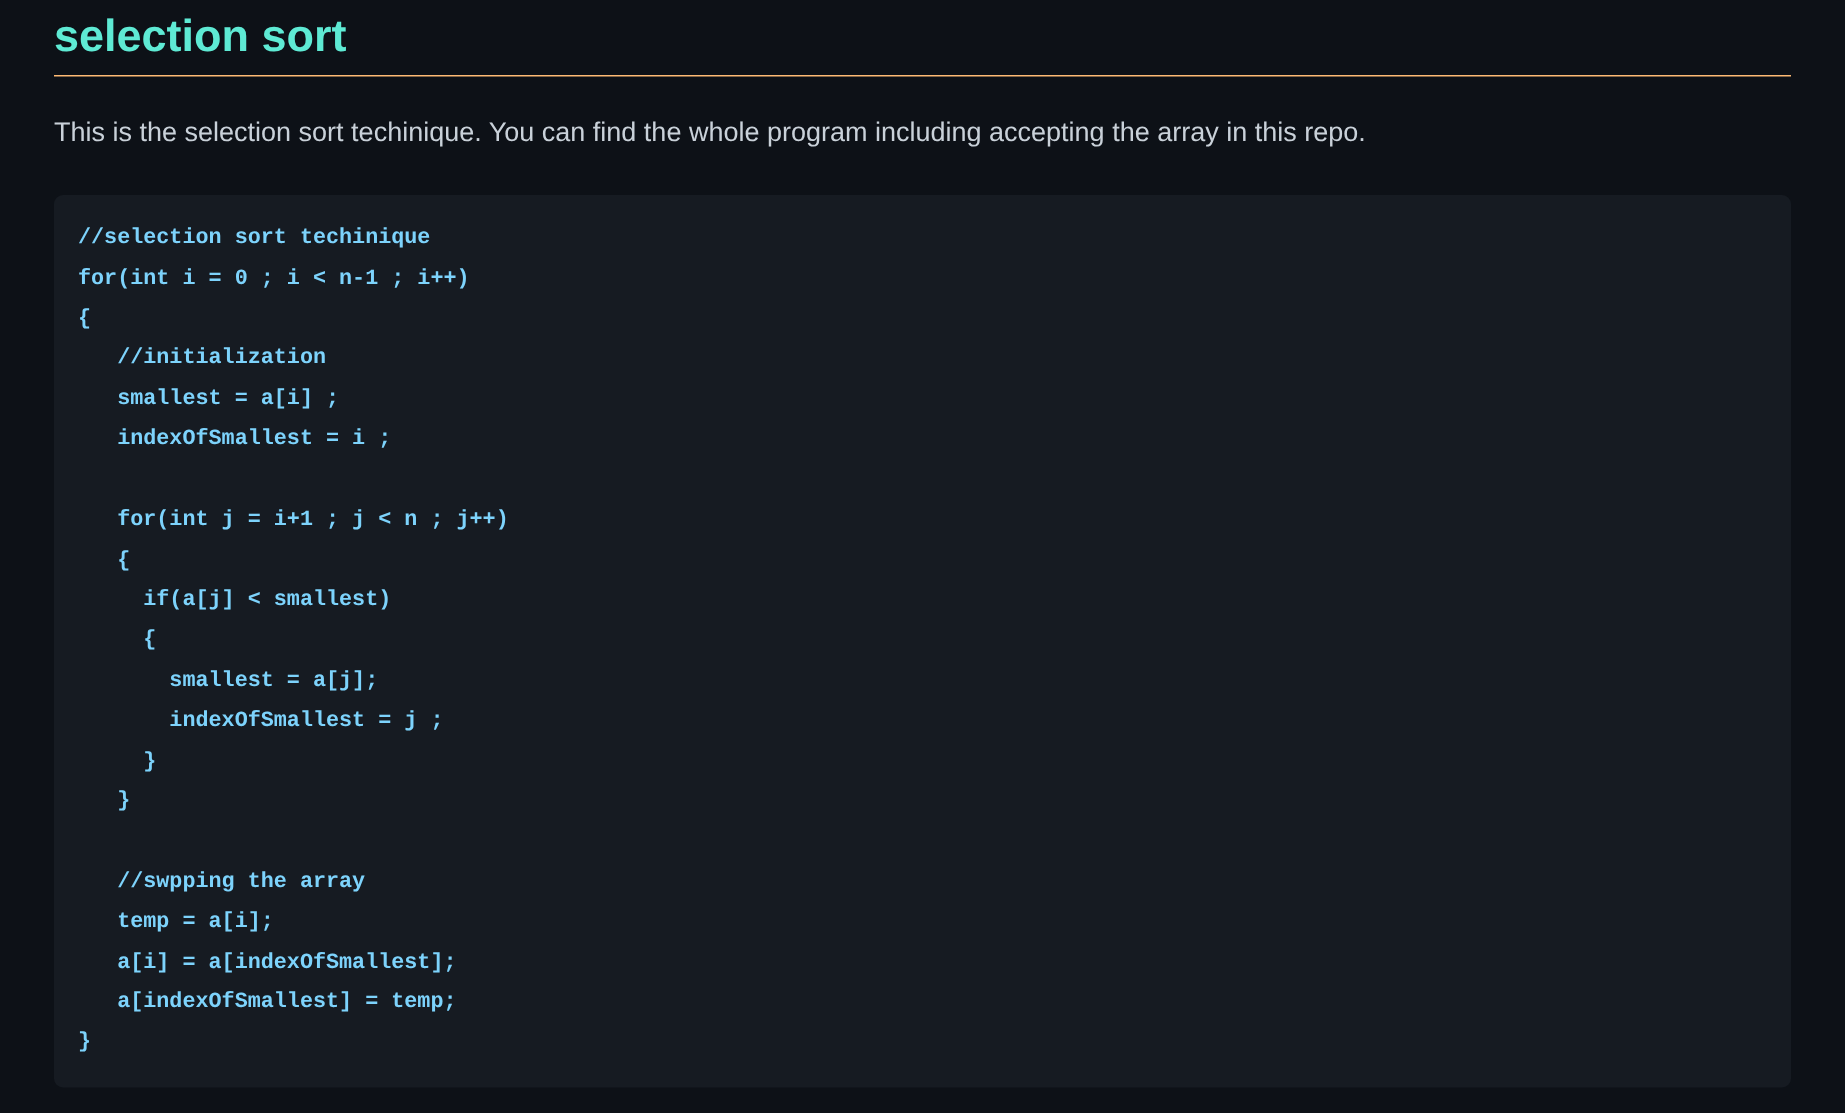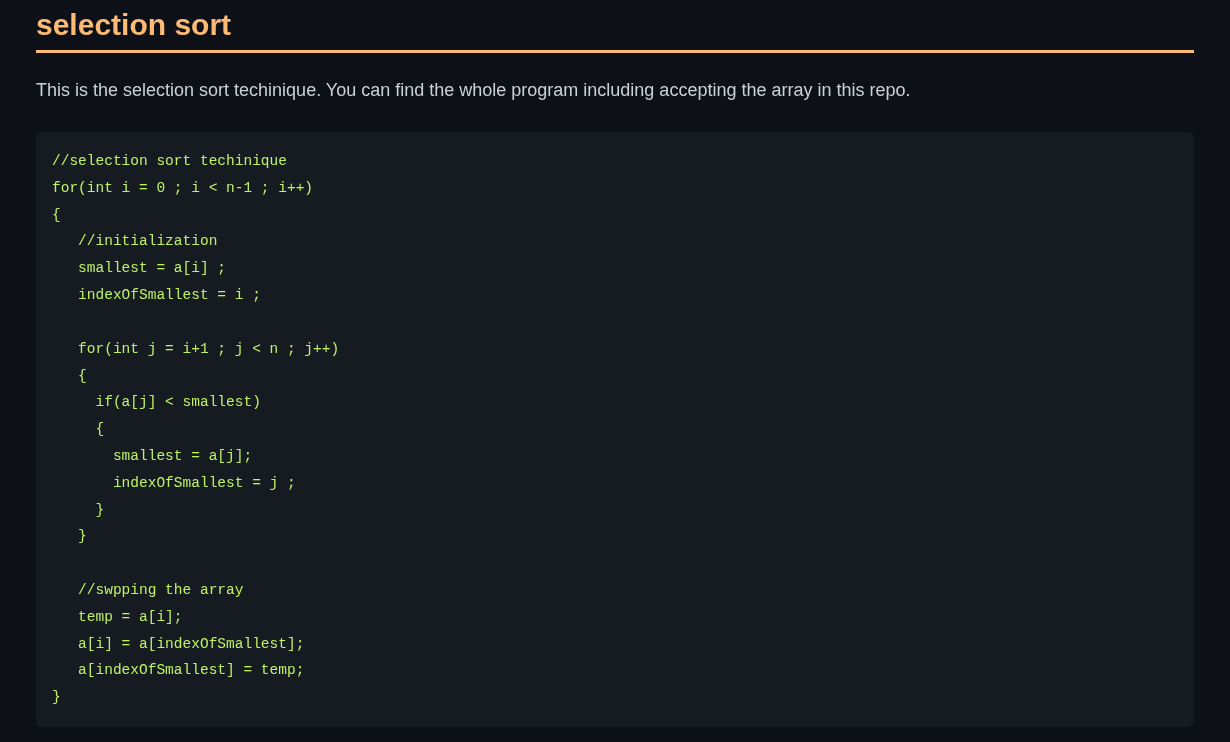--- a/index.html
+++ b/index.html
@@ -12,47 +12,48 @@
       color: #c9d1d9;
       font-family: -apple-system, BlinkMacSystemFont, "Segoe UI", Helvetica, Arial, sans-serif;
       padding: 0;
       width: 1230px;
       min-height: 742px;
     }
     .container {
       padding: 0 36px;
     }
     .heading {
-      color: #fdba74;
+      color: #5eead4;
       font-size: 30px;
       font-weight: 600;
       padding-bottom: 8px;
-      border-bottom: 3px solid #fdba74;
+      border-bottom: 1px solid #fdba74;
       margin-top: 8px;
       margin-bottom: 24px;
     }
     .description {
       color: #c9d1d9;
       font-size: 18px;
       line-height: 1.5;
       margin-bottom: 28px;
     }
     .code-block {
       background-color: #161b22;
       border-radius: 6px;
       padding: 16px;
       overflow-x: auto;
     }
     .code-block pre {
       margin: 0;
       font-family: ui-monospace, SFMono-Regular, "SF Mono", Menlo, Consolas, "Liberation Mono", monospace;
       font-size: 14.5px;
       line-height: 1.85;
-      color: #bef264;
+      color: #7dd3fc;
       white-space: pre;
+      font-weight: bold;
     }
   </style>
 </head>
 <body>
 
 <div class="container">
   <h2 class="heading">selection sort</h2>
   <p class="description">This is the selection sort techinique. You can find the whole program including accepting the array in this repo.</p>
   <div class="code-block">
     <pre>//selection sort techinique

